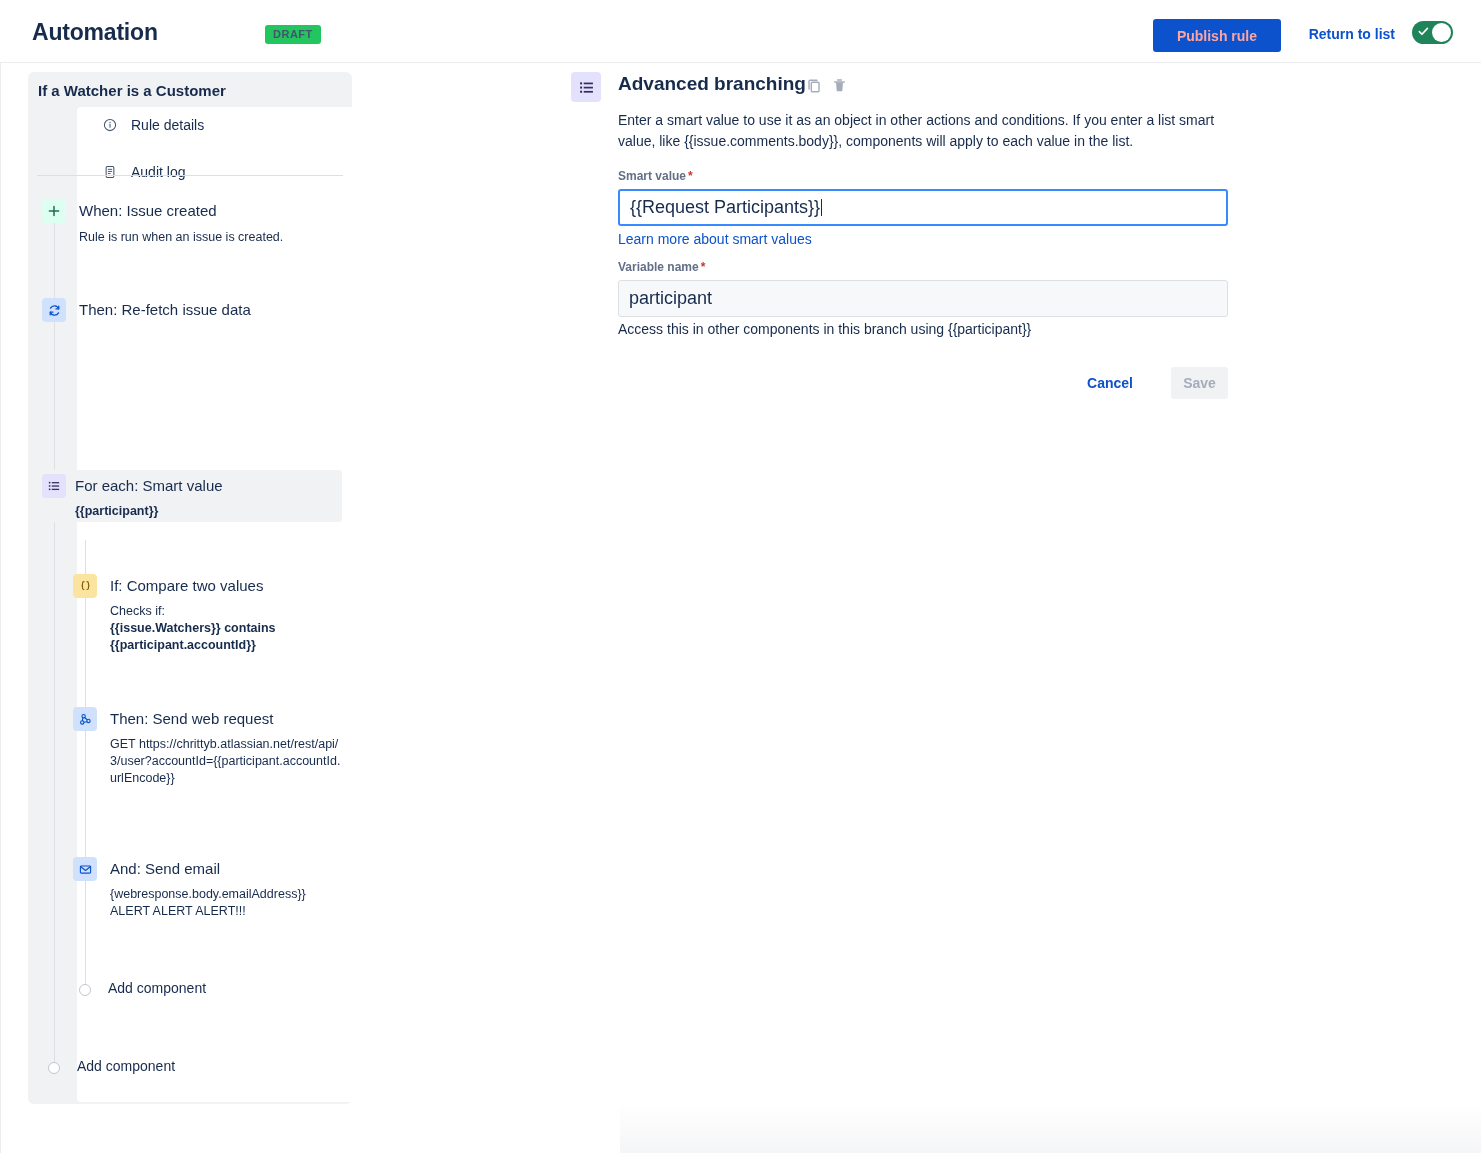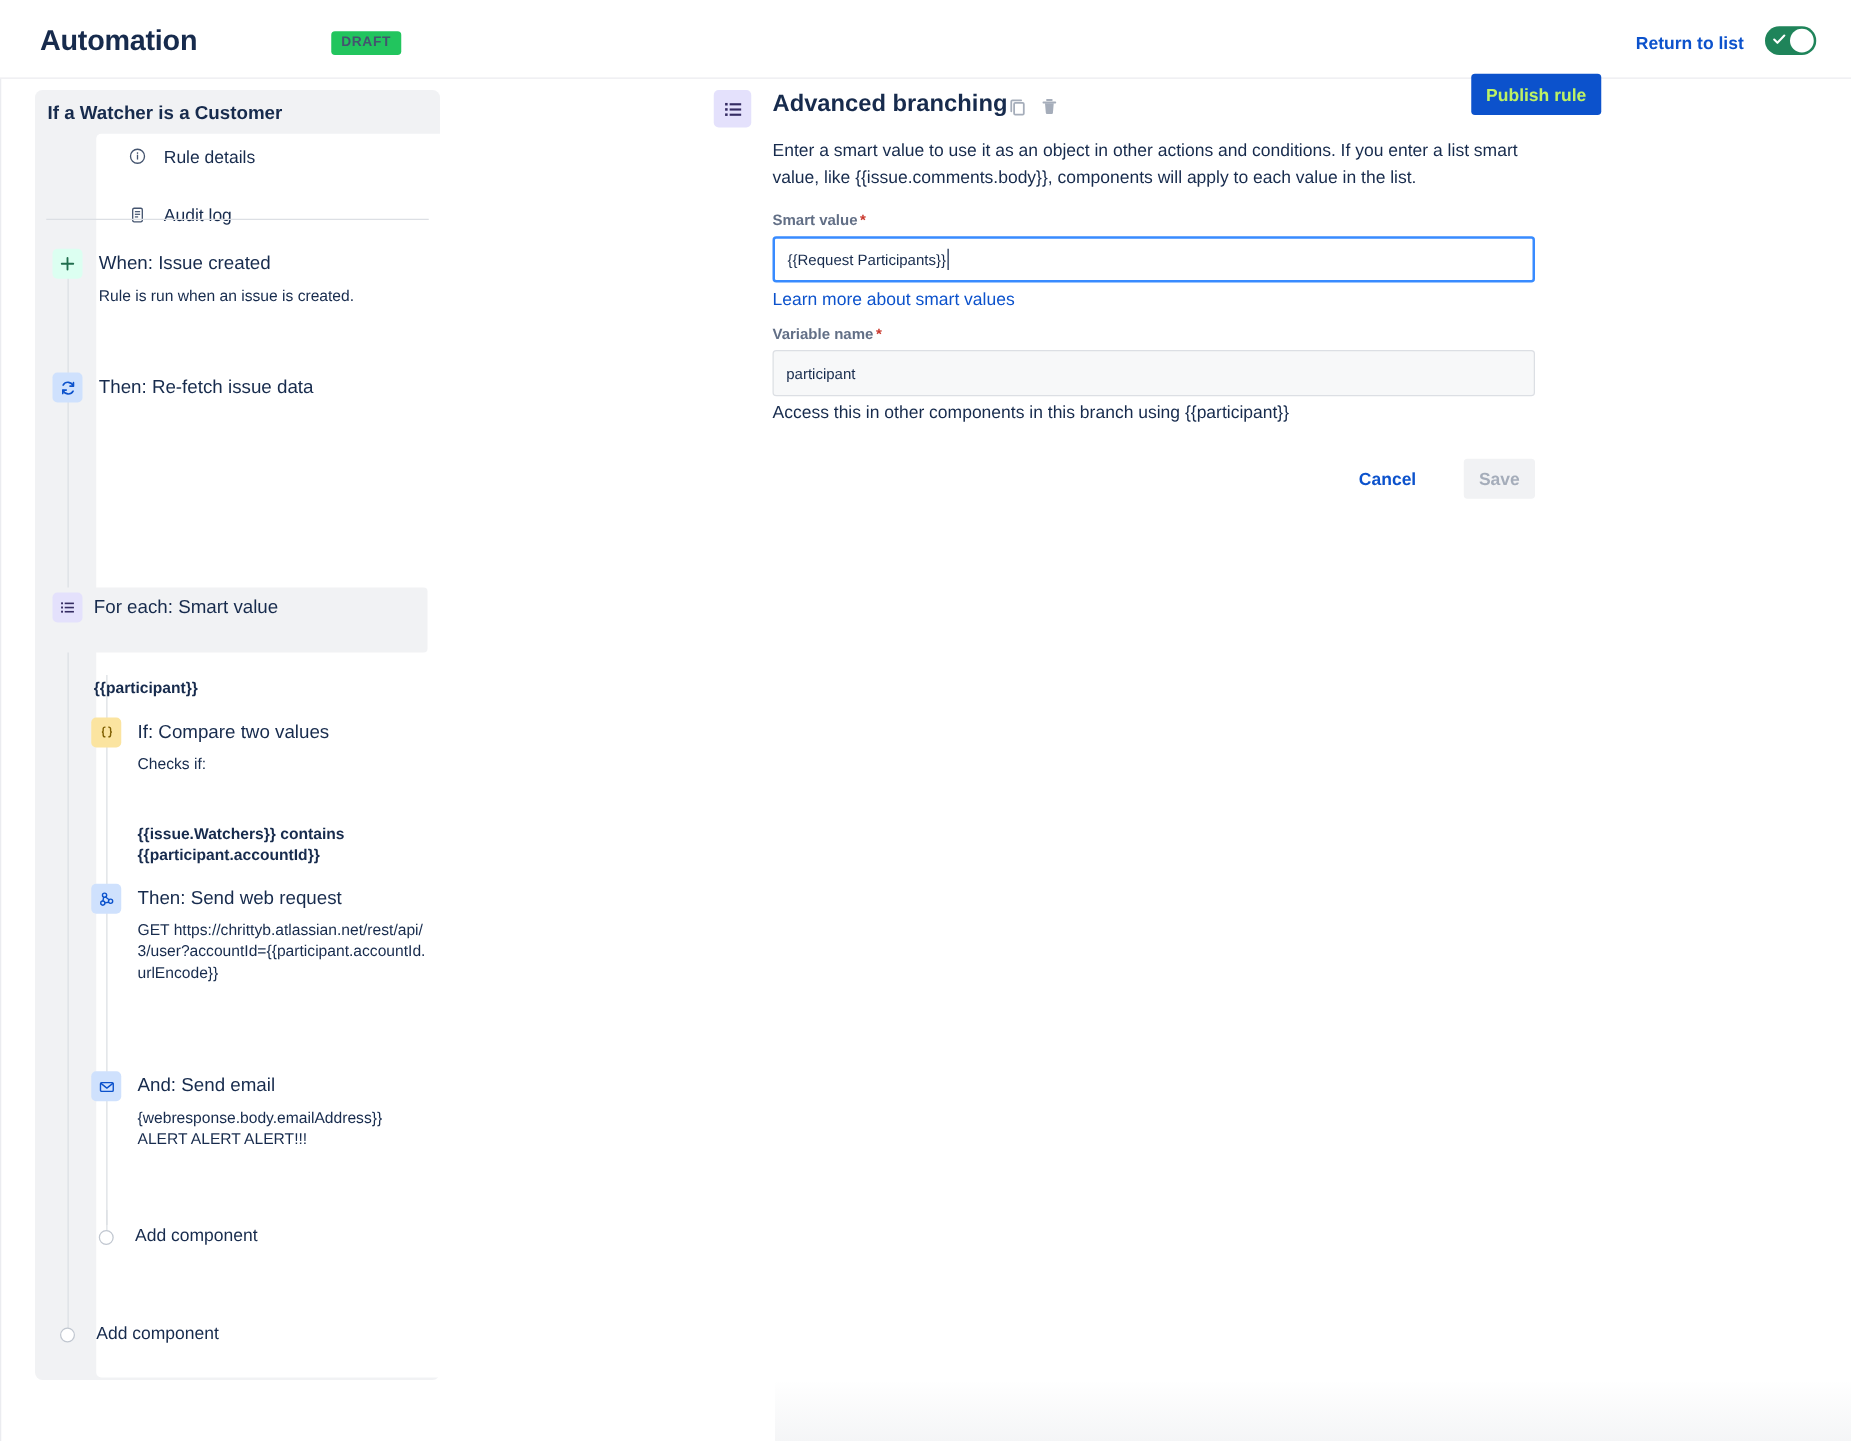--- a/index.html
+++ b/index.html
@@ -24,24 +24,24 @@
     font-size: 23px; font-weight: 700; letter-spacing: -0.2px; color: #172b4d;
   }
   .draft-badge {
     position: absolute; left: 265px; top: 25px;
     background: #22c55e; color: #44546f;
     font-size: 11px; font-weight: 700; letter-spacing: .5px;
     padding: 3px 8px 4px 8px; border-radius: 3px;
   }
   .publish-btn {
     position: absolute; right: 200px; top: 19px;
-    background: #0c52cc; color: #bef264; border: none;
+    background: #0c52cc; color: #fca5a5; border: none;
     font-family: "Liberation Sans", sans-serif;
     font-size: 14px; font-weight: 600;
-    padding: 0 12px; height: 33px; border-radius: 3px; cursor: pointer; margin-top: 40px;
+    padding: 0 24px; height: 33px; border-radius: 3px; cursor: pointer;
   }
   .return-link {
     position: absolute; right: 86px; top: 26px;
     color: #0c52cc; font-size: 14px; font-weight: 600; cursor: pointer;
     text-decoration: none;
   }
   .toggle {
     position: absolute; right: 28px; top: 21px;
     width: 41px; height: 23px; border-radius: 12px; background: #1f845a;
     cursor: pointer;
@@ -99,21 +99,21 @@
     position: absolute; left: 37px; top: 1px;
     font-size: 15px; color: #172b4d; line-height: 21px; width: 235px;
   }
   .step .sdesc {
     position: absolute; left: 37px;
     font-size: 12.5px; color: #172b4d; line-height: 17px; width: 240px;
   }
   .step.sel-bg {
     background: #f1f2f4; border-radius: 3px;
   }
-  .mono-b { font-weight: 700; margin-top: 39px; }
+  .mono-b { font-weight: 700; }
 
   .addcomp {
     position: absolute; display: flex; align-items: flex-end; cursor: pointer;
   }
   .addcomp .circ {
     width: 12px; height: 12px; border-radius: 50%;
     border: 1.5px solid #c1c7d0; background: #fff;
   }
   .addcomp .lbl { margin-left: 17px; font-size: 14px; color: #172b4d; }
 
@@ -136,21 +136,21 @@
   }
 
   .field-label {
     position: absolute; font-size: 12px; font-weight: 600; color: #626f86;
   }
   .req { color: #c9372c; margin-left: 2px; }
 
   .input-box {
     position: absolute; left: 47px; width: 610px; height: 37px;
     border-radius: 3px; font-family: "Liberation Sans", sans-serif;
-    font-size: 12px; color: #172b4d; padding: 0 10px;
+    font-size: 18px; color: #172b4d; padding: 0 10px;
     display: flex; align-items: center;
   }
   .input-focus { background: #fff; border: 2px solid #388bff; }
   .input-ro { background: #f7f8f9; border: 1px solid #dcdfe4; }
   .caret {
     display: inline-block; width: 1px; height: 17px; background: #172b4d;
     margin-left: 1px;
   }
   .sublink {
     position: absolute; left: 47px; font-size: 14px; color: #0c52cc; cursor: pointer;

